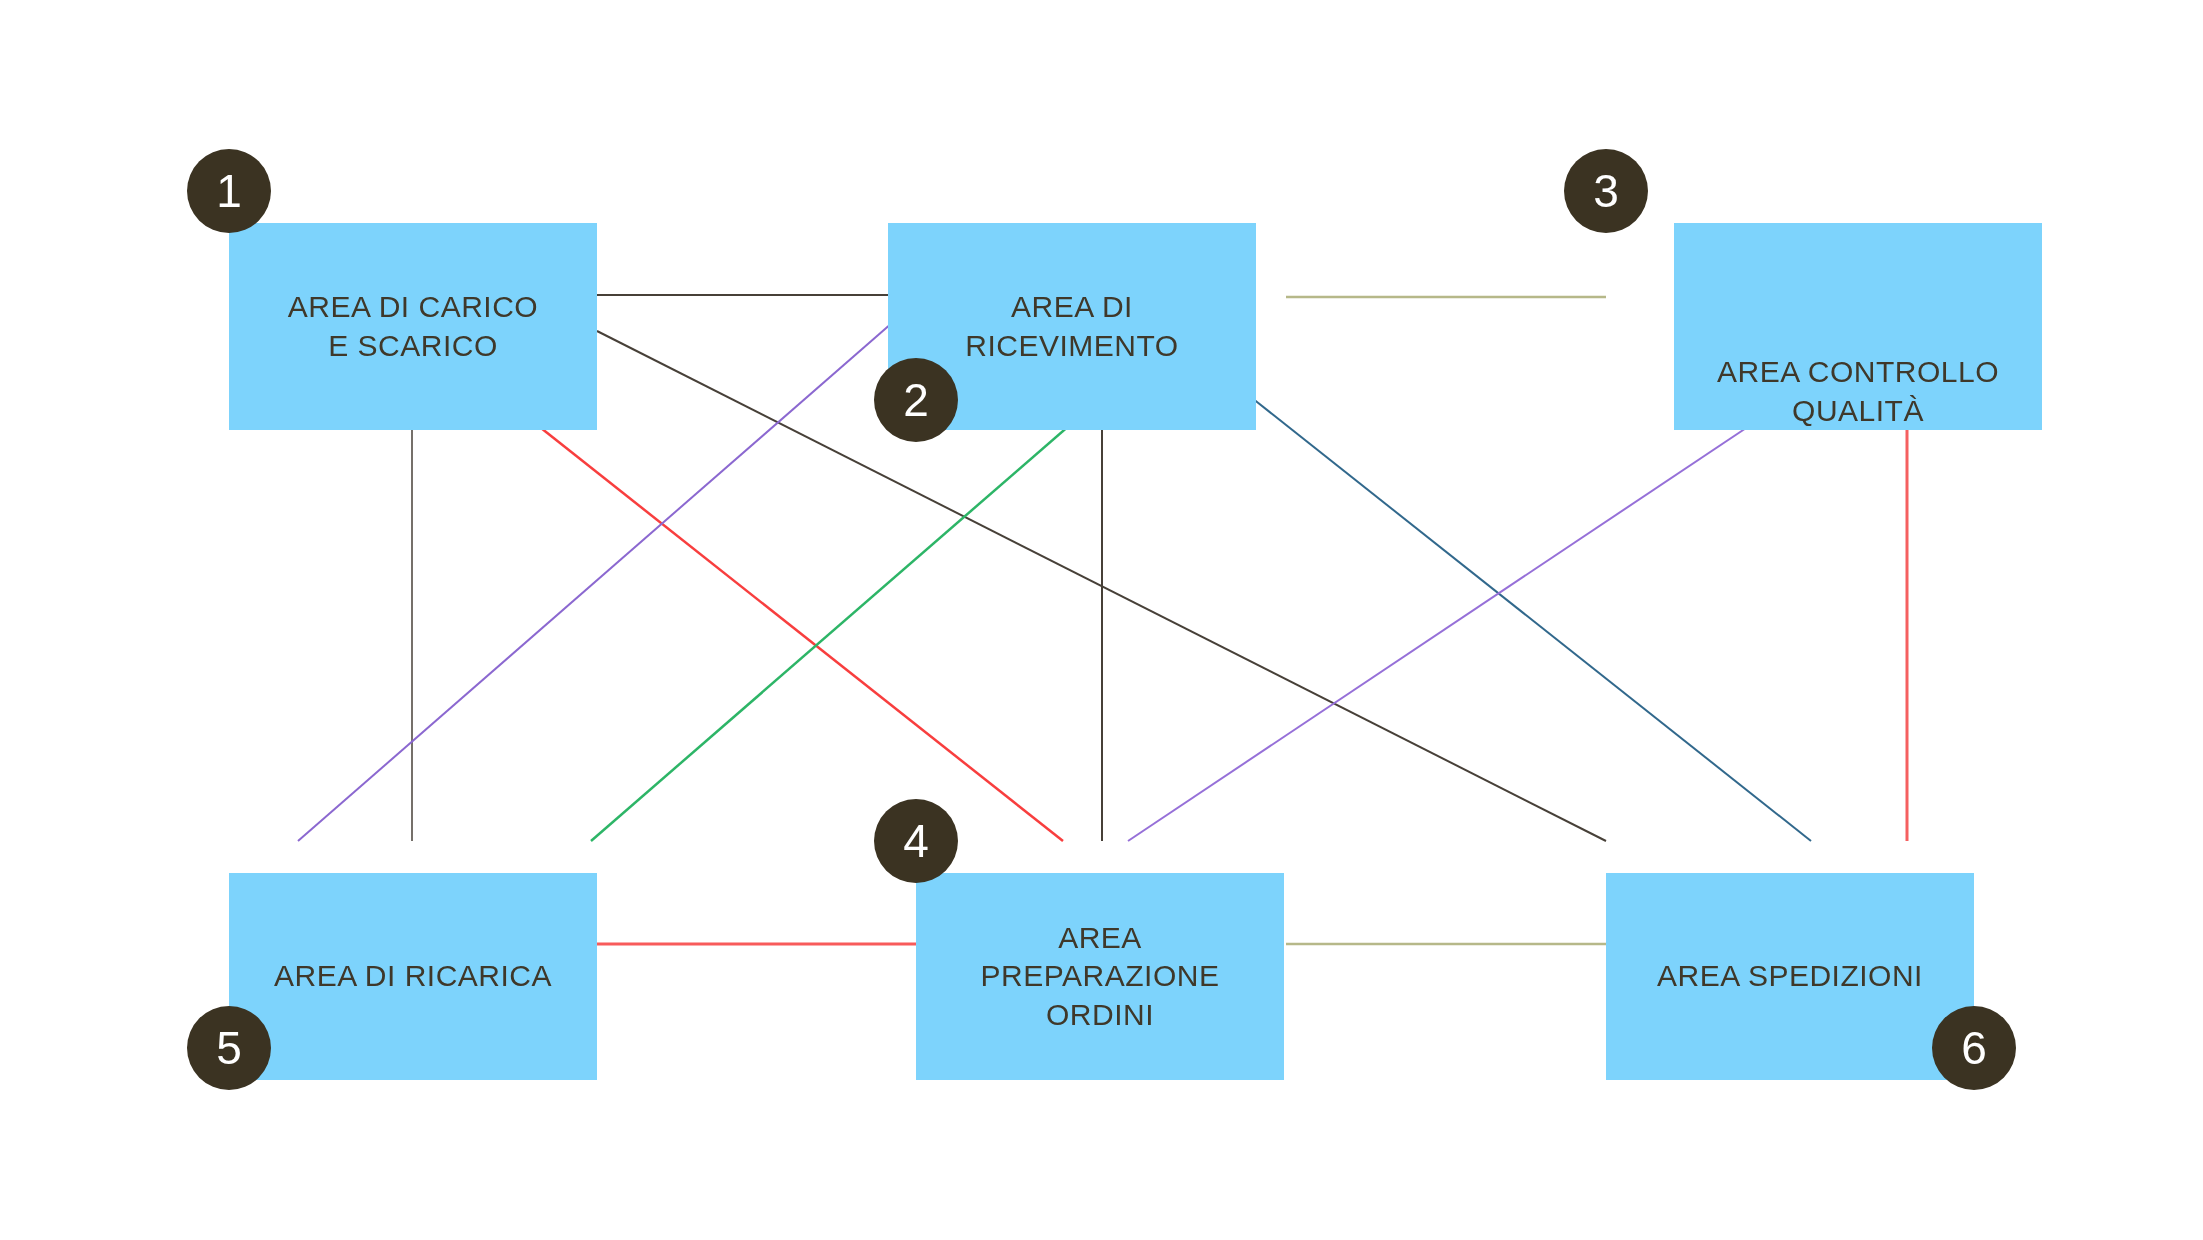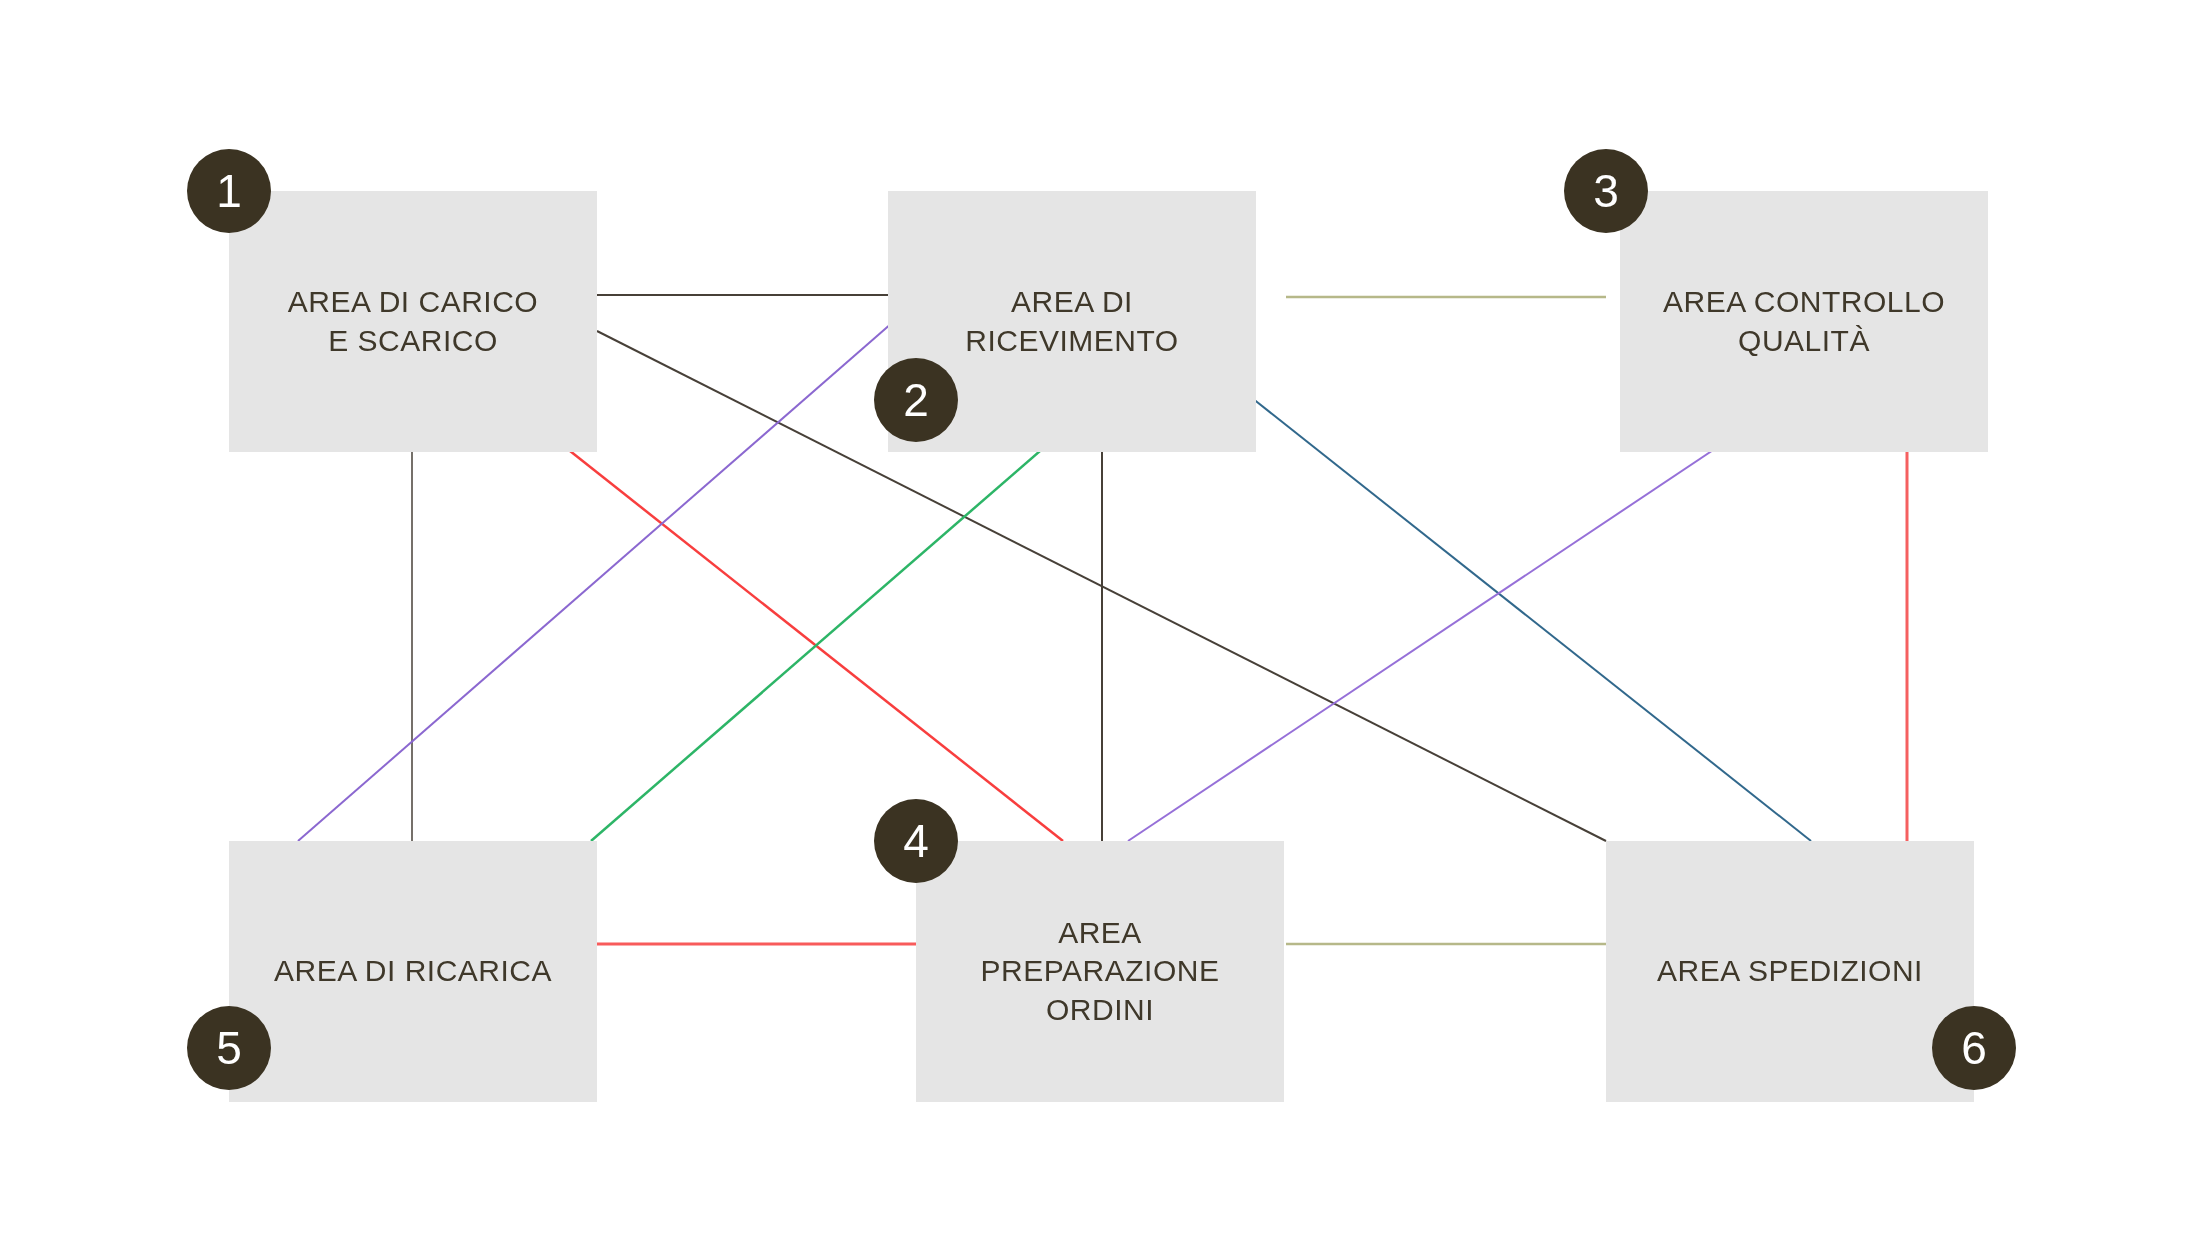--- a/index.html
+++ b/index.html
@@ -18,27 +18,28 @@
   svg.edges {
     position: absolute;
     left: 0; top: 0;
     width: 2203px;
     height: 1240px;
     z-index: 1;
   }
   .node {
     position: absolute;
     width: 368px;
-    height: 261px;
-    background: #e5e5e5;
+    height: 207px;
+    background: #7dd3fc;
     display: flex;
     align-items: center;
     justify-content: center;
     text-align: center;
     z-index: 2;
+    margin-top: 32px;
   }
   .node .label {
     color: #3f382a;
     font-size: 30px;
     line-height: 1.28;
     letter-spacing: 0.5px;
     white-space: pre-line;
   }
   .badge {
     position: absolute;
@@ -49,21 +50,21 @@
     color: #ffffff;
     display: flex;
     align-items: center;
     justify-content: center;
     font-size: 46px;
     z-index: 3;
   }
   
   .pos-n1 { left: 229px;  top: 191px; }
   .pos-n2 { left: 888px;  top: 191px; }
-  .pos-n3 { left: 1620px; top: 191px; }
+  .pos-n3 { left: 1674px; top: 191px; align-items: flex-end; }
   .pos-n4 { left: 916px;  top: 841px; }
   .pos-n5 { left: 229px;  top: 841px; }
   .pos-n6 { left: 1606px; top: 841px; }
   
   .pos-b1 { left: 187px;  top: 149px; }
   .pos-b2 { left: 874px;  top: 358px; }
   .pos-b3 { left: 1564px; top: 149px; }
   .pos-b4 { left: 874px;  top: 799px; }
   .pos-b5 { left: 187px;  top: 1006px; }
   .pos-b6 { left: 1932px; top: 1006px; }

